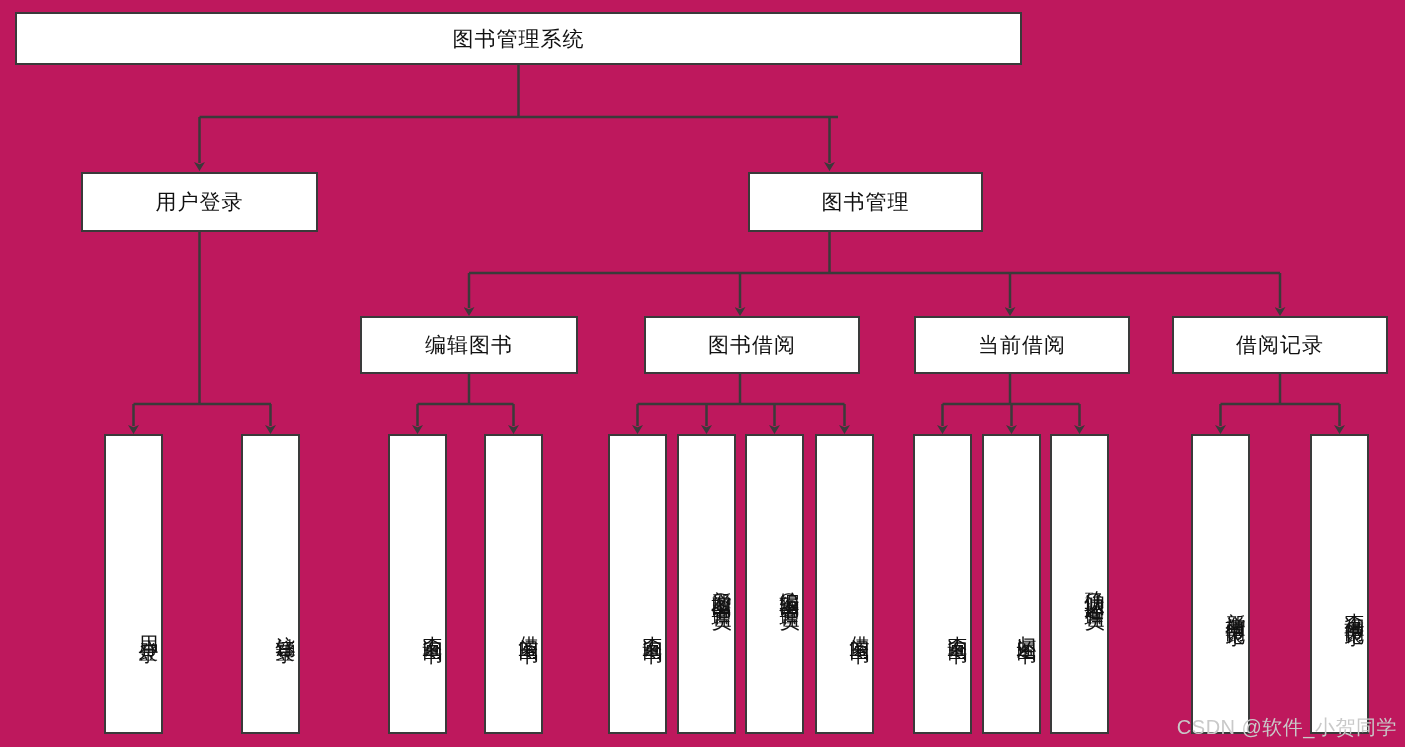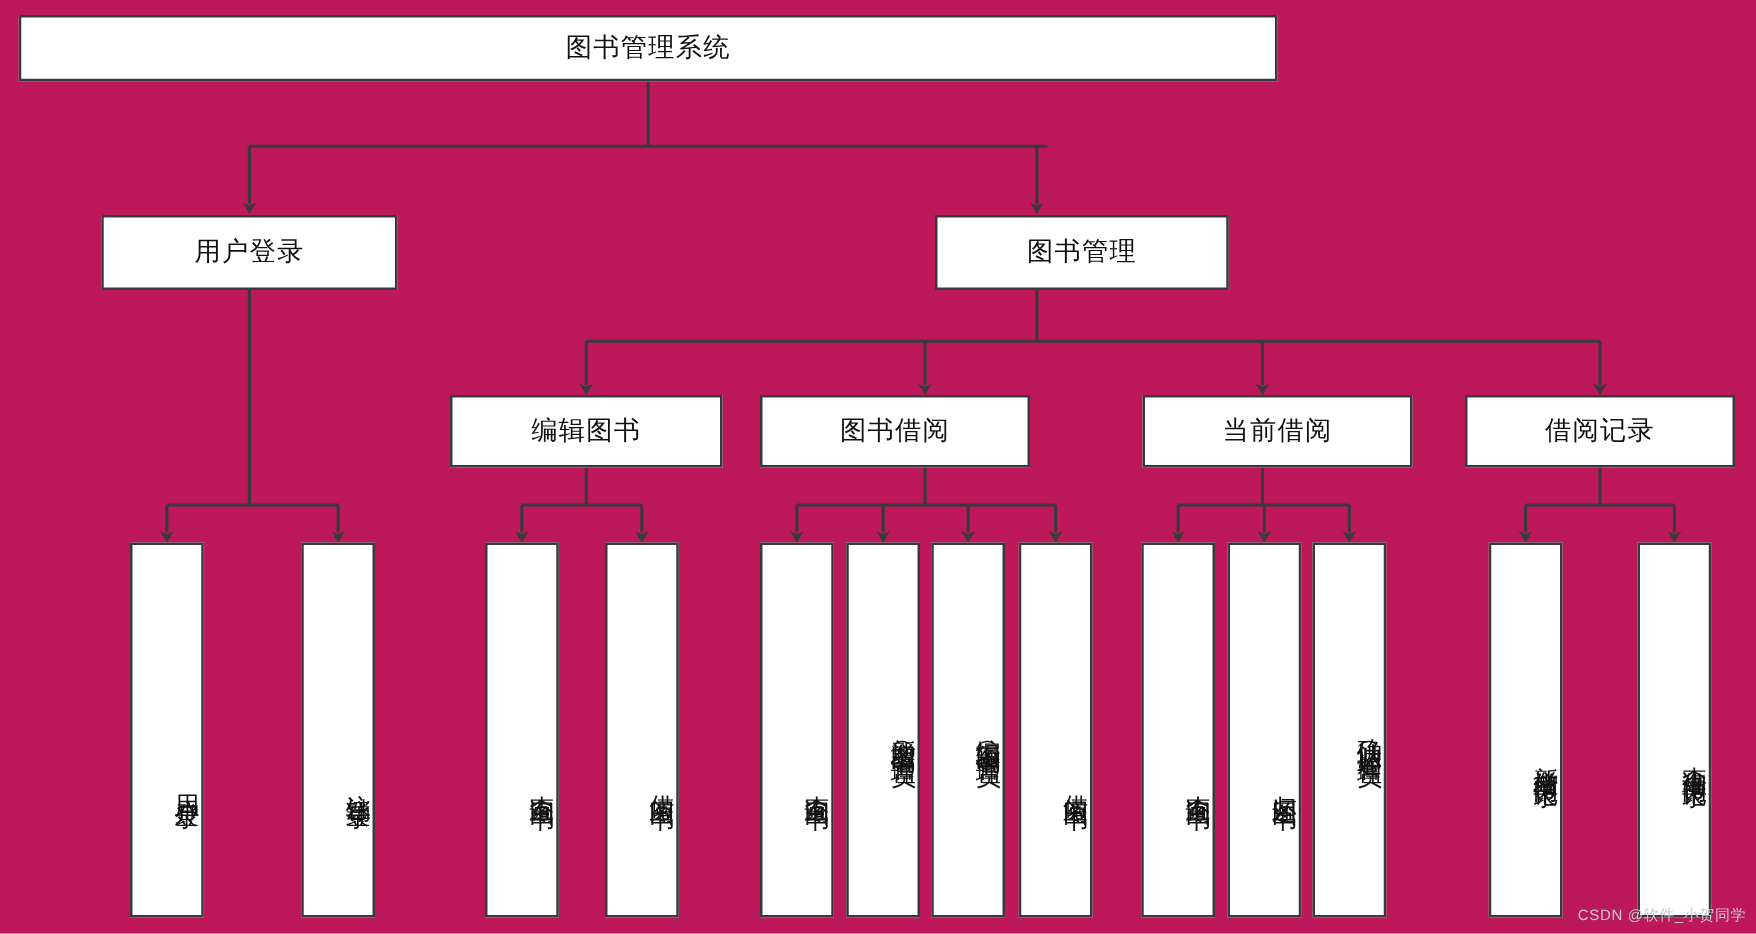--- a/index.html
+++ b/index.html
@@ -48,21 +48,21 @@
     align-items: flex-start;
     justify-content: center;
   }
   .node.vert.tall {
     padding-top: 4px;
   }
   .watermark {
     position: absolute;
     right: 8px;
     bottom: 6px;
-    font-size: 12px;
+    font-size: 20px;
     color: #c9c9c9;
     letter-spacing: 0.5px;
     white-space: nowrap;
   }
 </style>
 </head>
 <body>
 
 <div id="canvas">
 
@@ -123,21 +123,21 @@
   <div class="node horiz" style="left:81px; top:172px; width:237px; height:60px;">
     <span>用户登录</span>
   </div>
   <div class="node horiz" style="left:712px; top:172px; width:235px; height:60px;margin-left:36px;">
     <span>图书管理</span>
   </div>
 
   <div class="node horiz" style="left:360px; top:316px; width:218px; height:58px;">
     <span>编辑图书</span>
   </div>
-  <div class="node horiz" style="left:608px; top:316px; width:216px; height:58px;">
+  <div class="node horiz" style="left:644px; top:316px; width:216px; height:58px;">
     <span>图书借阅</span>
   </div>
   <div class="node horiz" style="left:902px; top:316px; width:216px; height:58px;margin-left:12px;">
     <span>当前借阅</span>
   </div>
   <div class="node horiz" style="left:1172px; top:316px; width:216px; height:58px;text-align:right;">
     <span>借阅记录</span>
   </div>
 
   <div class="node vert" style="left:104px; top:434px; width:59px; height:300px; padding-top:84px;">

